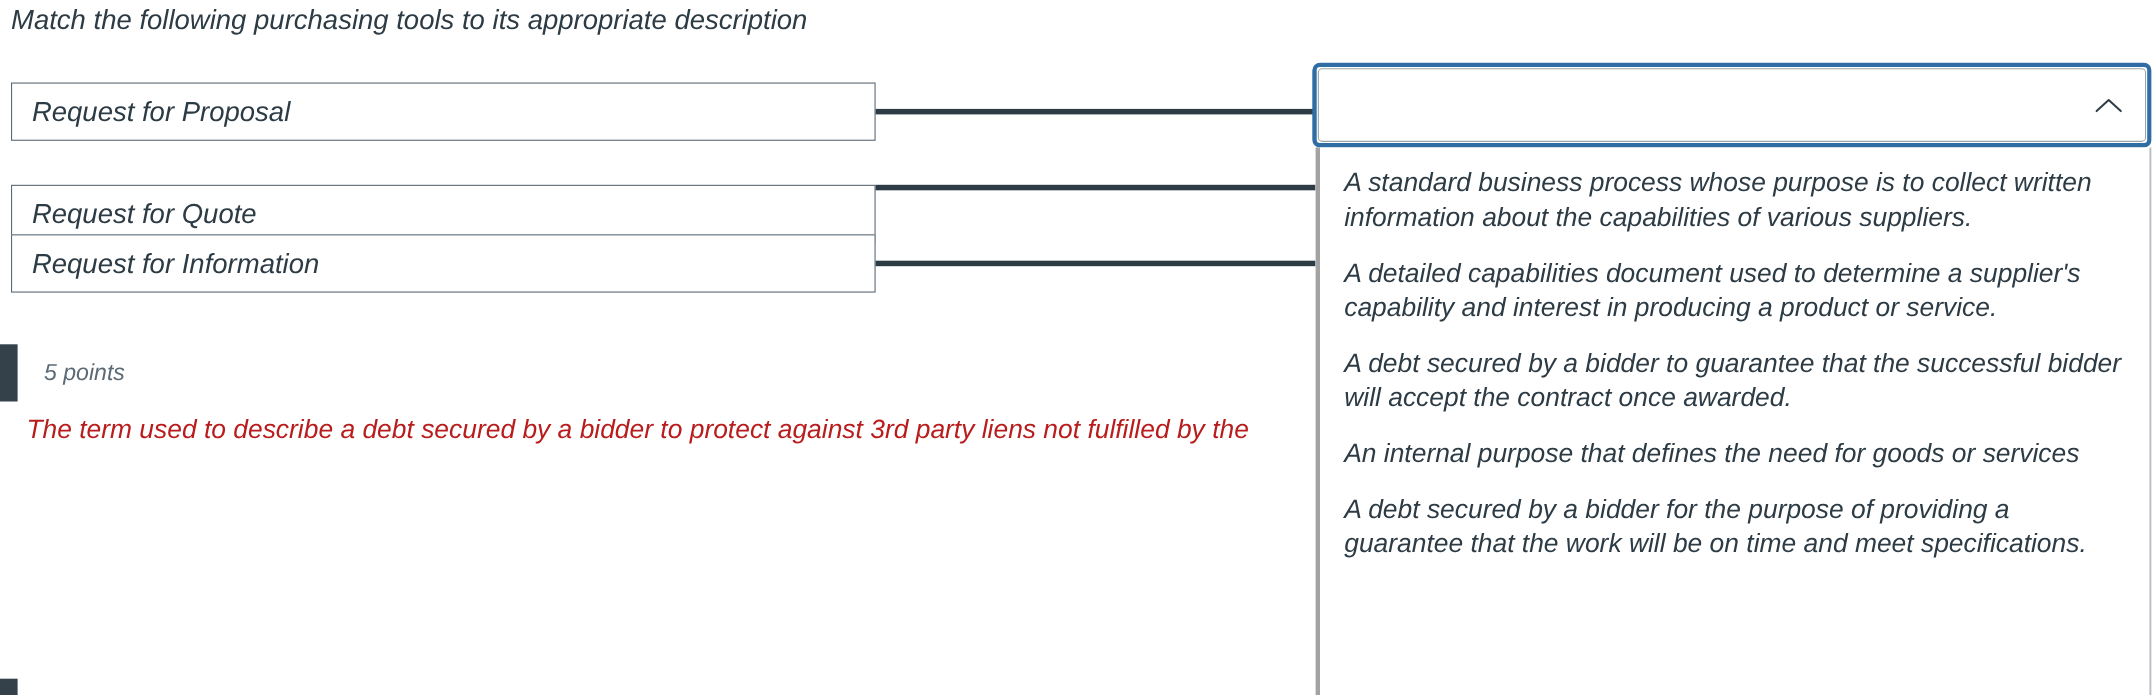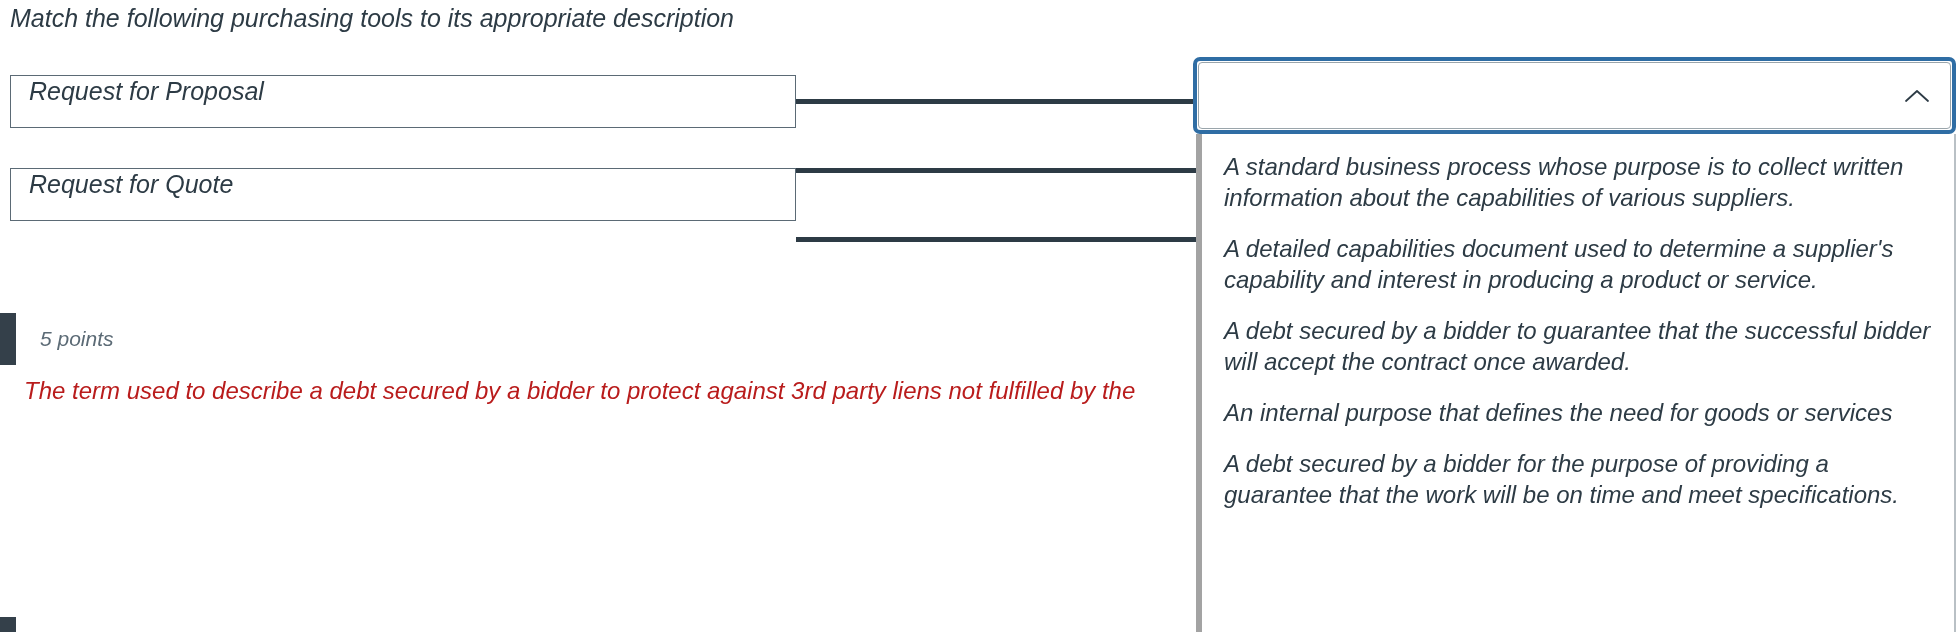--- a/index.html
+++ b/index.html
@@ -24,20 +24,21 @@
 
   
   .match-box {
     position: absolute;
     left: 10px;
     width: 786px;
     height: 53px;
     border: 1px solid #5b6a75;
     background: #ffffff;
     display: flex;
+    align-items: center;
     padding-left: 18px;
     font-size: 25px;
     line-height: 30px;
     color: #2d3b45;
     white-space: nowrap;
   }
   .match-box.i0 { top: 75px; }
   .match-box.i1 { top: 144px; margin-top: 24px; }
   .match-box.i2 { top: 213px; }
 
@@ -130,21 +131,21 @@
   }
   .chevron-up { width: 26px; height: 16px; display: block; }
 
   
   .option-panel {
     position: absolute;
     left: 1196px; top: 134px;
     width: 760px;
     height: 498px;
     background: #ffffff;
-    border-left: 6px solid #a3a3a3;
+    border-left: 4px solid #a3a3a3;
     border-right: 2px solid #b9c0c5;
     padding: 7px 0 0 0;
     overflow: hidden;
   }
   .option {
     padding: 10px 14px 10px 22px;
     font-size: 24px;
     line-height: 31px;
     color: #2d3b45;
     cursor: pointer;
@@ -155,20 +156,23 @@
 
 <div id="root">
 
   <div class="prompt">Match the following purchasing tools to its appropriate description</div>
 
   <div class="match-box i0">
     <span>Request for Proposal</span>
   </div>
   <div class="match-box i1">
     <span>Request for Quote</span>
+  </div>
+  <div class="match-box i2">
+    <span>Request for Information</span>
   </div>
 
   <div class="connector c0"></div>
   <div class="connector c1"></div>
   <div class="connector c2"></div>
 
   <div class="points-row">
     <div class="points-bar"></div>
     <div class="points-label">5 points</div>
   </div>

